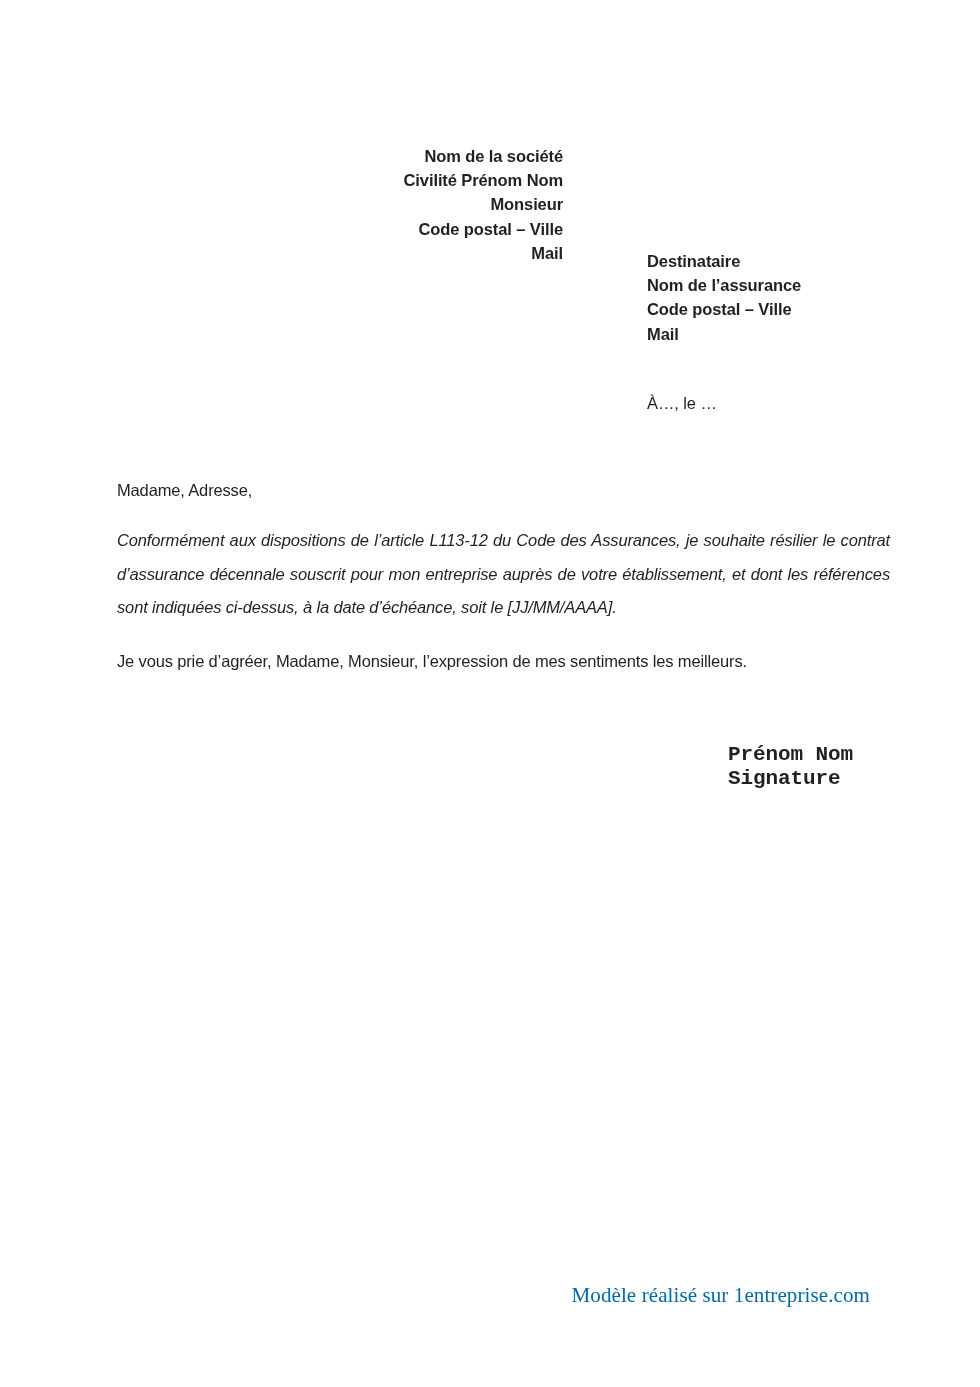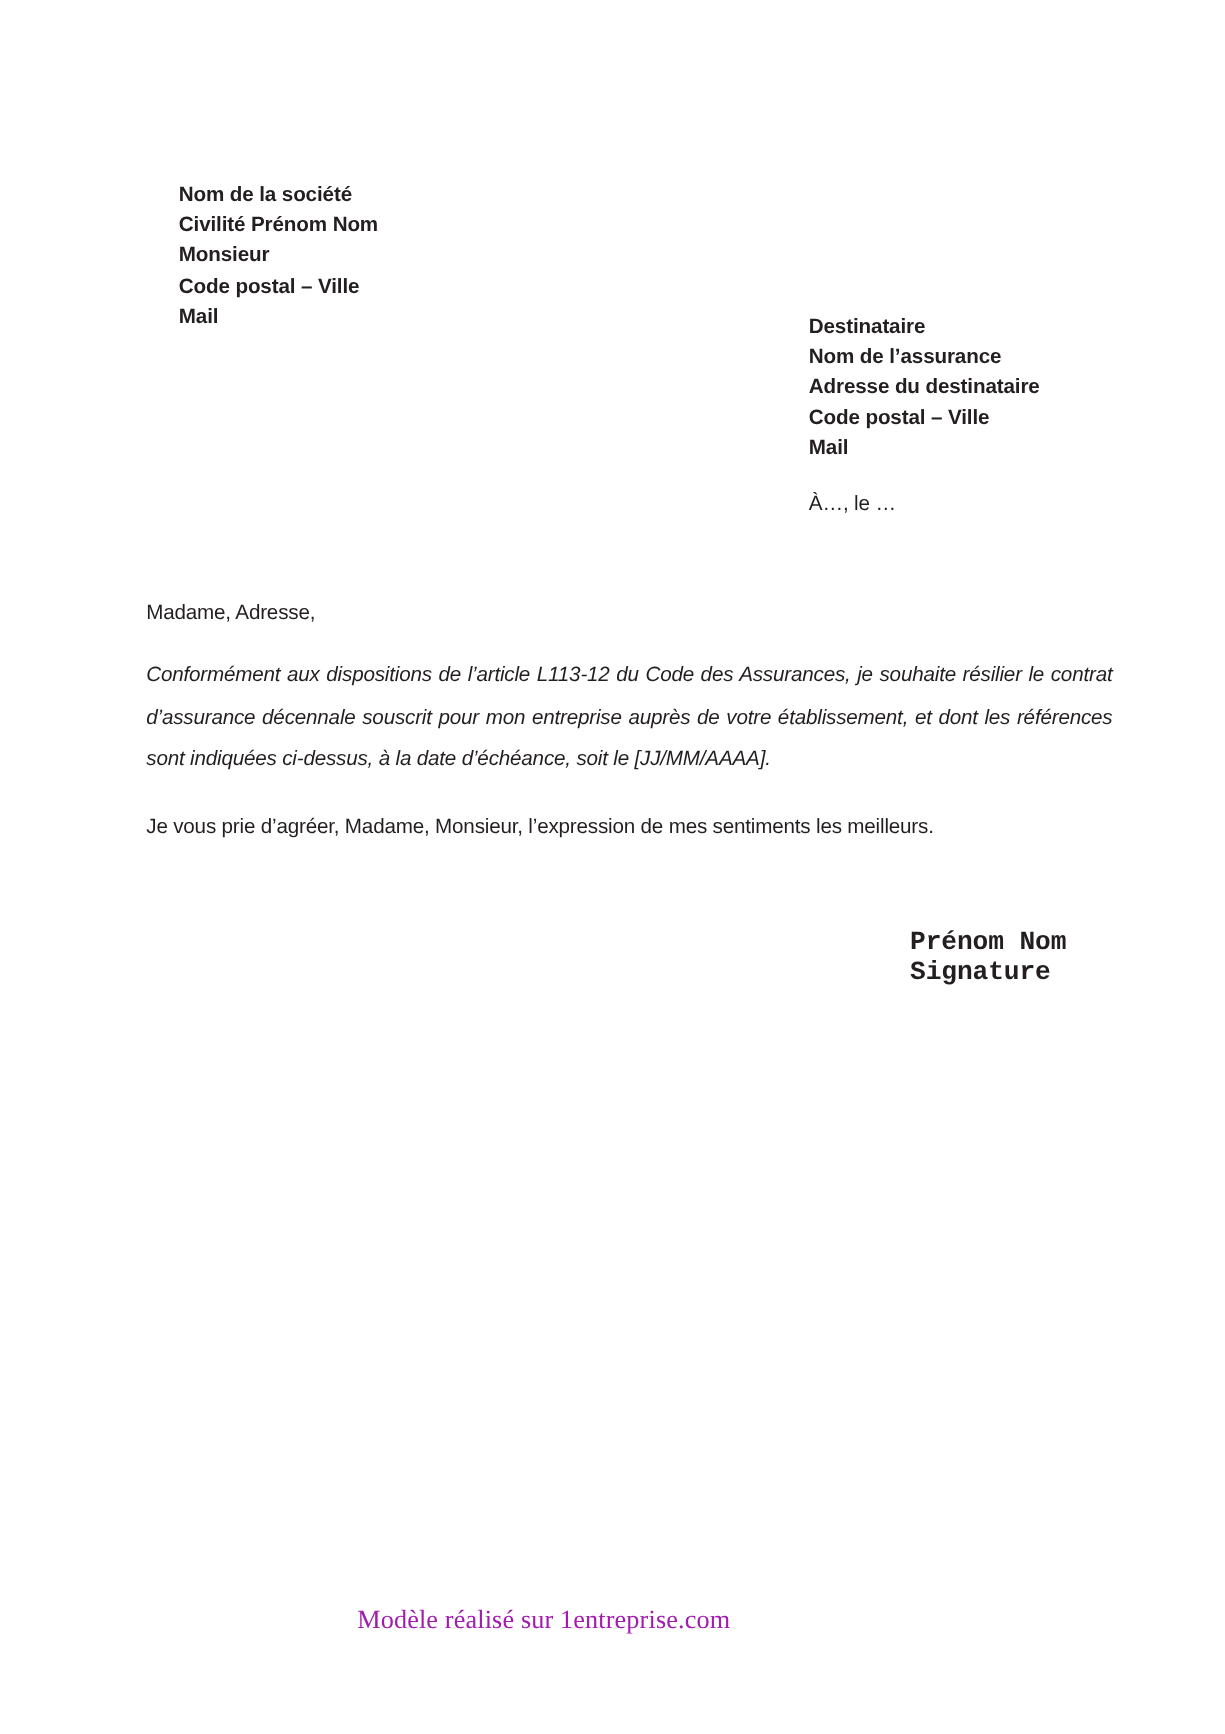--- a/index.html
+++ b/index.html
@@ -19,20 +19,21 @@
     font-family: "Liberation Sans", sans-serif;
     overflow: hidden;
   }
 
   
   .sender-block {
     position: absolute;
     left: 143px;
     top: 144px;
     width: 420px;
+    text-align: right;
   }
   .sender-block .addr-line {
     font-size: 16.5px;
     font-weight: bold;
     line-height: 24.2px;
     letter-spacing: -0.1px;
     white-space: nowrap;
   }
 
   
@@ -108,44 +109,43 @@
     white-space: nowrap;
     font-family: Liberation Mono, monospace;
   }
 
   
   .page-footer {
     position: absolute;
     left: 0;
     right: 110px;
     top: 1283px;
-    text-align: center;
+    text-align: right;
     font-family: "Liberation Serif", serif;
     font-size: 21px;
-    color: #a21caf;
+    color: #0369a1;
     letter-spacing: 0.1px;
   }
 </style>
 </head>
 <body>
 
 <div class="page">
 
   <div class="sender-block">
     <div class="addr-line">Nom de la société</div>
     <div class="addr-line">Civilité Prénom Nom</div>
     <div class="addr-line">Monsieur</div>
     <div class="addr-line">Code postal – Ville</div>
     <div class="addr-line">Mail</div>
   </div>
 
   <div class="recipient-block">
     <div class="addr-line">Destinataire</div>
     <div class="addr-line">Nom de l’assurance</div>
-    <div class="addr-line">Adresse du destinataire</div>
     <div class="addr-line">Code postal – Ville</div>
     <div class="addr-line">Mail</div>
   </div>
 
   <div class="date-line">À…, le …</div>
 
   <div class="body-block">
     <p class="salutation">Madame, Adresse,</p>
     <p class="body-paragraph">Conformément aux dispositions de l’article L113-12 du Code des Assurances, je souhaite résilier le contrat d’assurance décennale souscrit pour mon entreprise auprès de votre établissement, et dont les références sont indiquées ci-dessus, à la date d’échéance, soit le [JJ/MM/AAAA].</p>
     <p class="closing-paragraph">Je vous prie d’agréer, Madame, Monsieur, l’expression de mes sentiments les meilleurs.</p>

